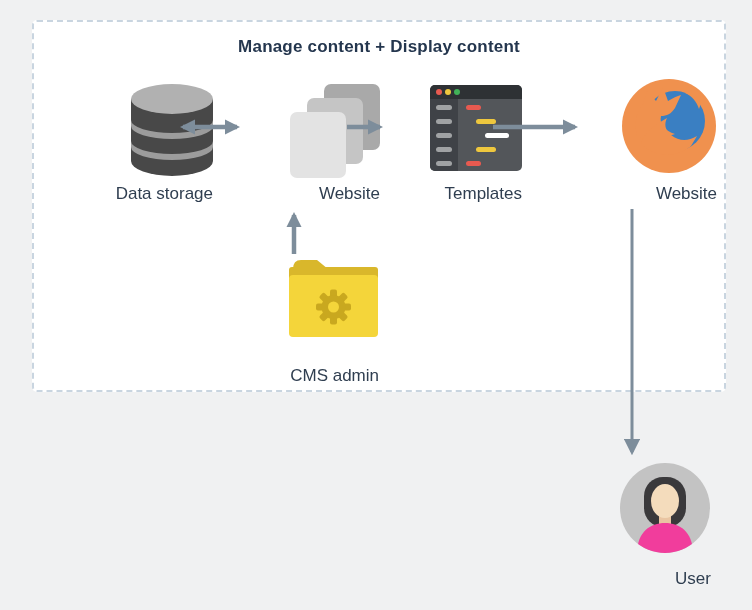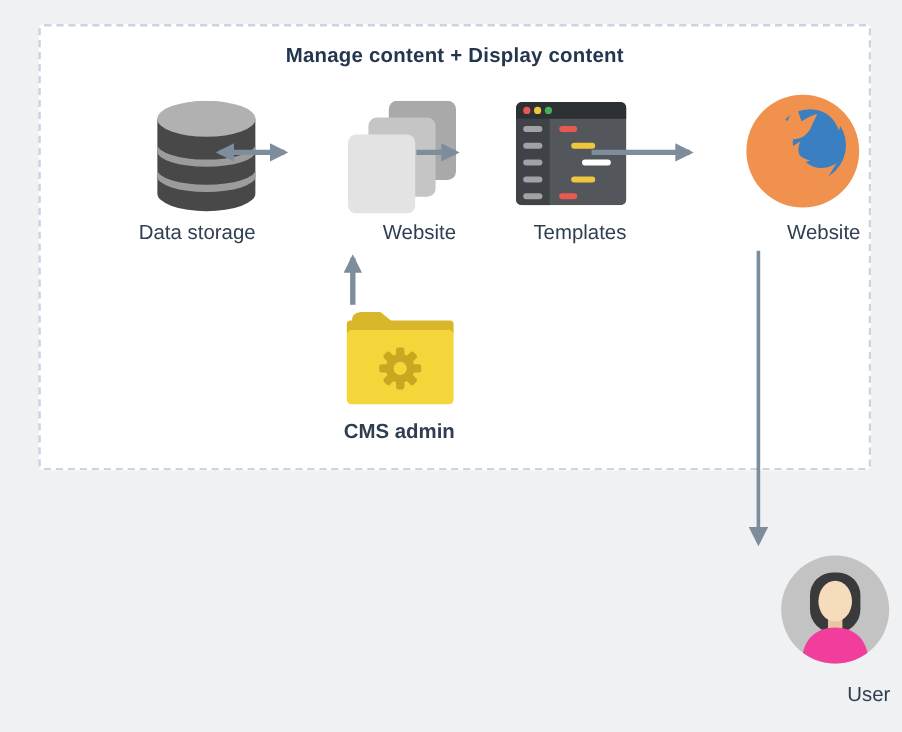--- a/index.html
+++ b/index.html
@@ -24,21 +24,21 @@
     font-size:17px;font-weight:700;color:#24364e;
     letter-spacing:0.2px;
   }
   .node{
     position:absolute;width:170px;
     display:flex;flex-direction:column;align-items:flex-end;
   }
   .node-label{
     font-size:17px;color:#2f3e50;line-height:21px;white-space:nowrap;
   }
-  .mt5{margin-top:5px;} .mt9{margin-top:9px;} .mt11{margin-top:12px;font-weight:bold;}
+  .mt5{margin-top:5px;} .mt9{margin-top:9px;} .mt11{margin-top:28px;}
   .mt12{margin-top:12px;} .mt14{margin-top:14px;}
   .edges{position:absolute;left:0;top:0;pointer-events:none;}
 </style>
 </head>
 <body>
 
 <div class="stage">
 
   <div class="dashed-box"></div>
 
@@ -117,21 +117,21 @@
         <rect x="-3.5" y="-17.5" width="7" height="9" rx="2" transform="rotate(225)"></rect>
         <rect x="-3.5" y="-17.5" width="7" height="9" rx="2" transform="rotate(270)"></rect>
         <rect x="-3.5" y="-17.5" width="7" height="9" rx="2" transform="rotate(315)"></rect>
         <circle r="12"></circle>
         <circle r="5.5" fill="#f4d53a"></circle>
       </g>
     </svg>
     <div class="node-label mt11">CMS admin</div>
   </div>
 
-  <div class="node" style="left:572px;top:462px;">
+  <div class="node" style="left:541px;top:462px;">
     <svg width="92" height="92" viewBox="0 0 92 92">
       <defs>
         <clipPath id="avclip">
             <circle cx="46" cy="46" r="45"></circle>
           </clipPath>
       </defs>
       <circle cx="46" cy="46" r="45" fill="#c3c3c3"></circle>
       <g clip-path="url(#avclip)">
         <rect x="25" y="15" width="42" height="50" rx="19" fill="#3a393b"></rect>
         <rect x="40" y="46" width="12" height="16" fill="#e9c5a2"></rect>

